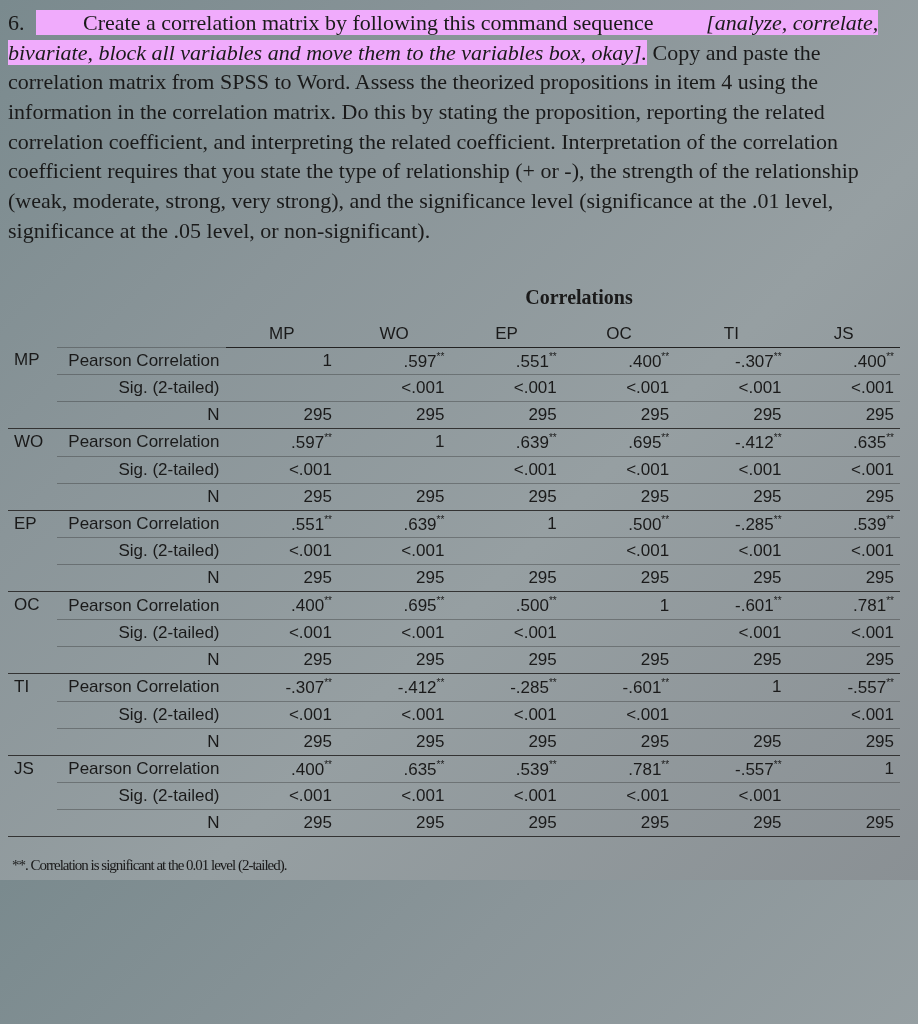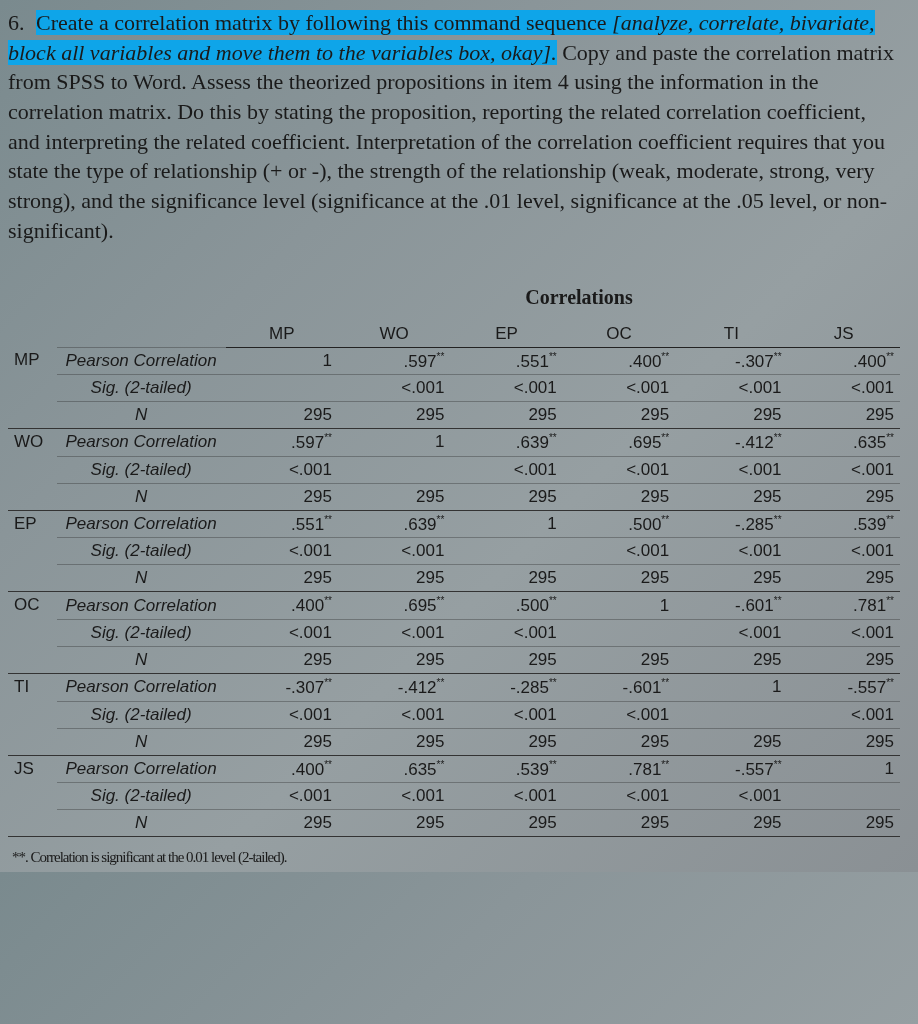--- a/index.html
+++ b/index.html
@@ -19,21 +19,22 @@
     line-height: 1.35;
     margin-bottom: 40px;
     padding-left: 0;
   }
   .qnum {
     display: inline-block;
     width: 28px;
     vertical-align: top;
   }
   .highlight {
-    background: #0ea5e9;
+    background: #f0abfc;
+    padding-left: 47px;
   }
   .italic {
     font-style: italic;
   }
   .table-wrap {
     margin-top: 8px;
   }
   .tbl-title {
     font-weight: bold;
     font-size: 20px;
@@ -59,37 +60,36 @@
   }
   table.corr .varcol {
     width: 38px;
     text-align: left;
     font-weight: normal;
     vertical-align: top;
     border-bottom: none;
   }
   table.corr .statcol {
     width: 170px;
-    text-align: center;
+    text-align: right;
     border-bottom: 1px solid rgba(40,40,40,0.35);
-    font-style: italic;
   }
   table.corr .numcol {
     width: 110px;
   }
   table.corr tr.block-end td {
     border-bottom: 1.5px solid #333;
   }
   .sup {
     font-size: 10px;
     vertical-align: super;
   }
   .footnote {
     font-size: 15px;
-    margin-top: 12px;
+    margin-top: 20px;
     padding-left: 4px;
   }
   .footnote .stars {
     letter-spacing: -1px;
   }
 </style>
 </head>
 <body>
 
 <div class="page">

